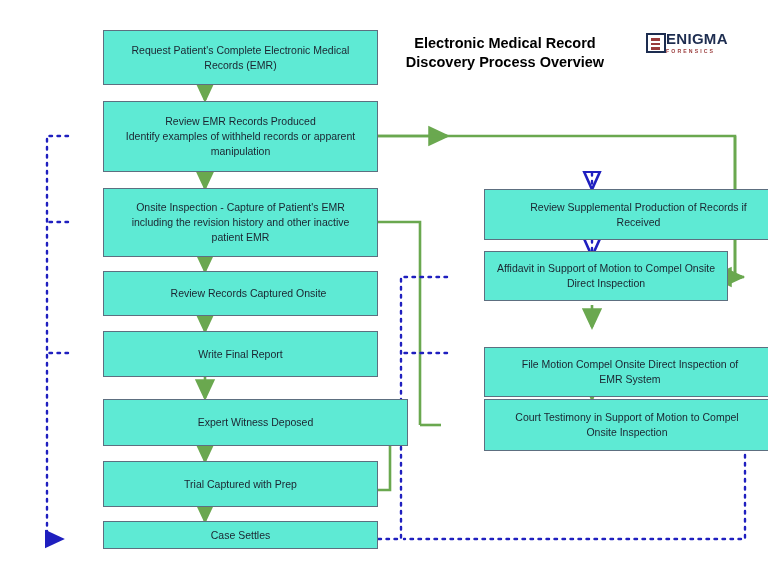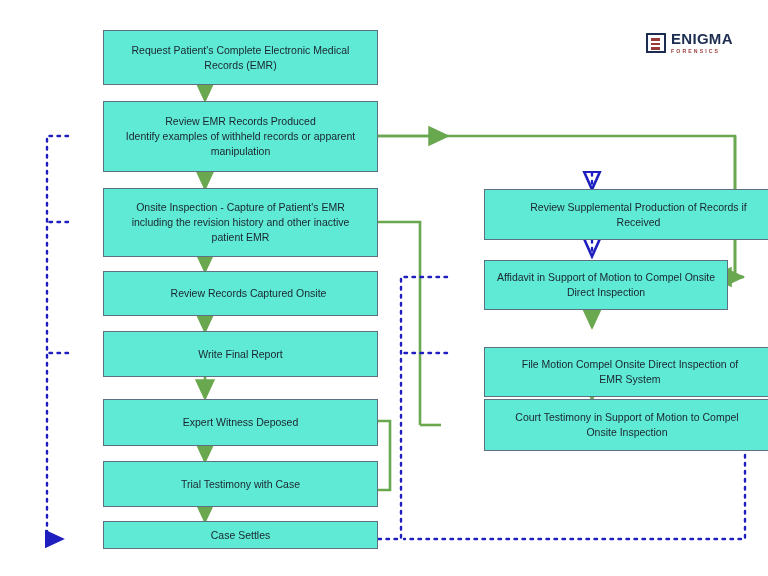--- a/index.html
+++ b/index.html
@@ -37,21 +37,21 @@
     font-weight:bold;
     line-height:19px;
     color:#000;
     white-space:pre-line;
     z-index:4;
   }
 
   .logo{
     position:absolute;left:646px;top:28px;
     width:112px;height:30px;
-    display:flex;align-items:center;gap:5px;
+    display:flex;align-items:center;
     z-index:4;
   }
   .logo-mark{
     width:20px;height:20px;flex:0 0 20px;
     border:2.5px solid #1d2d50;
     box-sizing:border-box;
     position:relative;background:#fff;
   }
   .logo-mark i{
     position:absolute;left:3px;height:2.5px;background:#9a3b3b;display:block;
@@ -121,20 +121,22 @@
       <path d="M68,136 L47,136 L47,539"></path>
       <path d="M68,222 L47,222"></path>
       <path d="M68,353 L47,353"></path>
       <path d="M47,539 L62,539" marker-end="url(#ab)"></path>
       <path d="M447,277 L401,277 L401,539 L357,539" marker-end="url(#ab)"></path>
       <path d="M447,353 L401,353"></path>
       <path d="M735,425 L745,425 L745,539 L404,539"></path>
     </g>
   </svg>
 
+  <div class="title">Electronic Medical Record
+Discovery Process Overview</div>
 
   <div class="logo">
     <div class="logo-mark">
       <i class="b1"></i>
         <i class="b2"></i>
         <i class="b3"></i>
     </div>
     <div class="logo-text">
       <div class="logo-name">ENIGMA</div>
       <div class="logo-sub">FORENSICS</div>
@@ -159,39 +161,39 @@
   </div>
 
   <div class="node" style="left:68px;top:271px;width:275px;height:45px;padding-left:24px;">
     <span>Review Records Captured Onsite</span>
   </div>
 
   <div class="node" style="left:68px;top:331px;width:275px;height:46px;text-align:center;">
     <span>Write Final Report</span>
   </div>
 
-  <div class="node" style="left:68px;top:399px;width:275px;height:47px;">
+  <div class="node" style="left:68px;top:399px;width:305px;height:47px;">
     <span>Expert Witness Deposed</span>
   </div>
 
   <div class="node" style="left:68px;top:461px;width:275px;height:46px;">
-    <span>Trial Testimony with Case</span>
+    <span>Trial Captured with Prep</span>
   </div>
 
   <div class="node" style="left:68px;top:521px;width:275px;height:28px;">
     <span>Case Settles</span>
   </div>
 
 
   <div class="node" style="left:449px;top:189px;width:296px;height:51px;padding-left:21px;">
     <span>Review Supplemental Production of Records if
 Received</span>
   </div>
 
-  <div class="node" style="left:449px;top:260px;width:244px;height:50px;">
+  <div class="node" style="left:449px;top:251px;width:244px;height:50px;">
     <span>Affidavit in Support of Motion to Compel Onsite
 Direct Inspection</span>
   </div>
 
   <div class="node" style="left:449px;top:347px;width:292px;height:50px;">
     <span>File Motion Compel Onsite Direct Inspection of
 EMR System</span>
   </div>
 
   <div class="node" style="left:449px;top:399px;width:286px;height:52px;">

